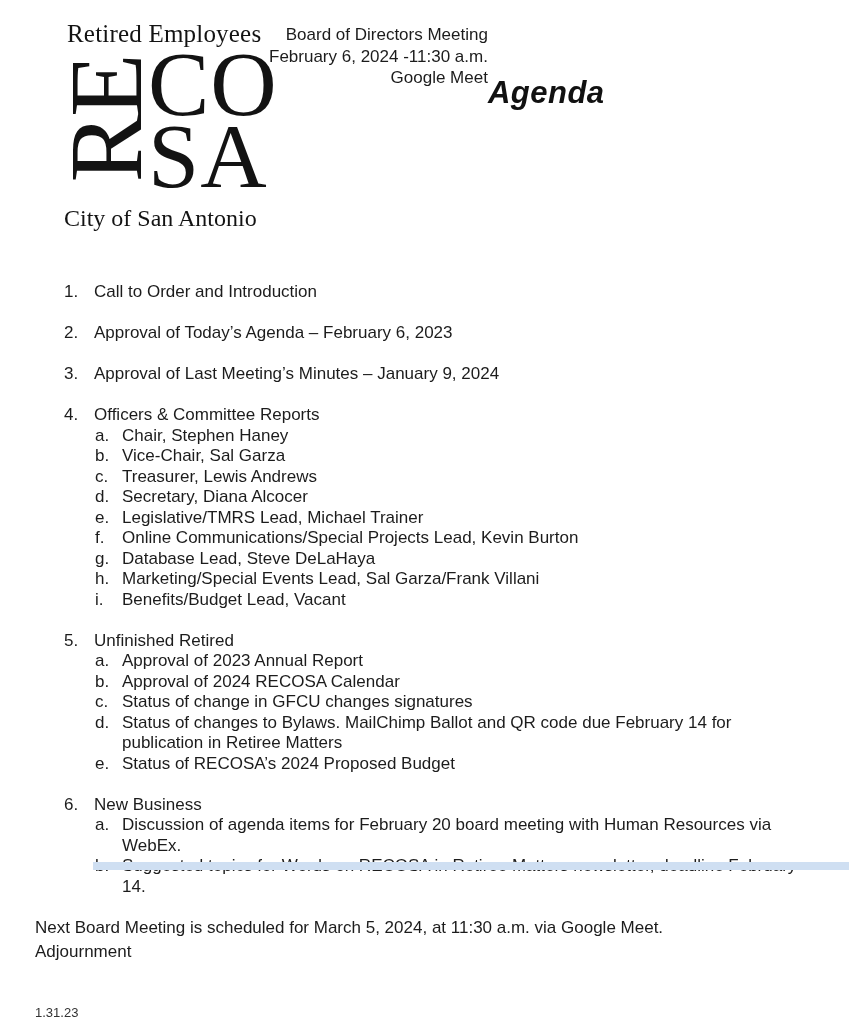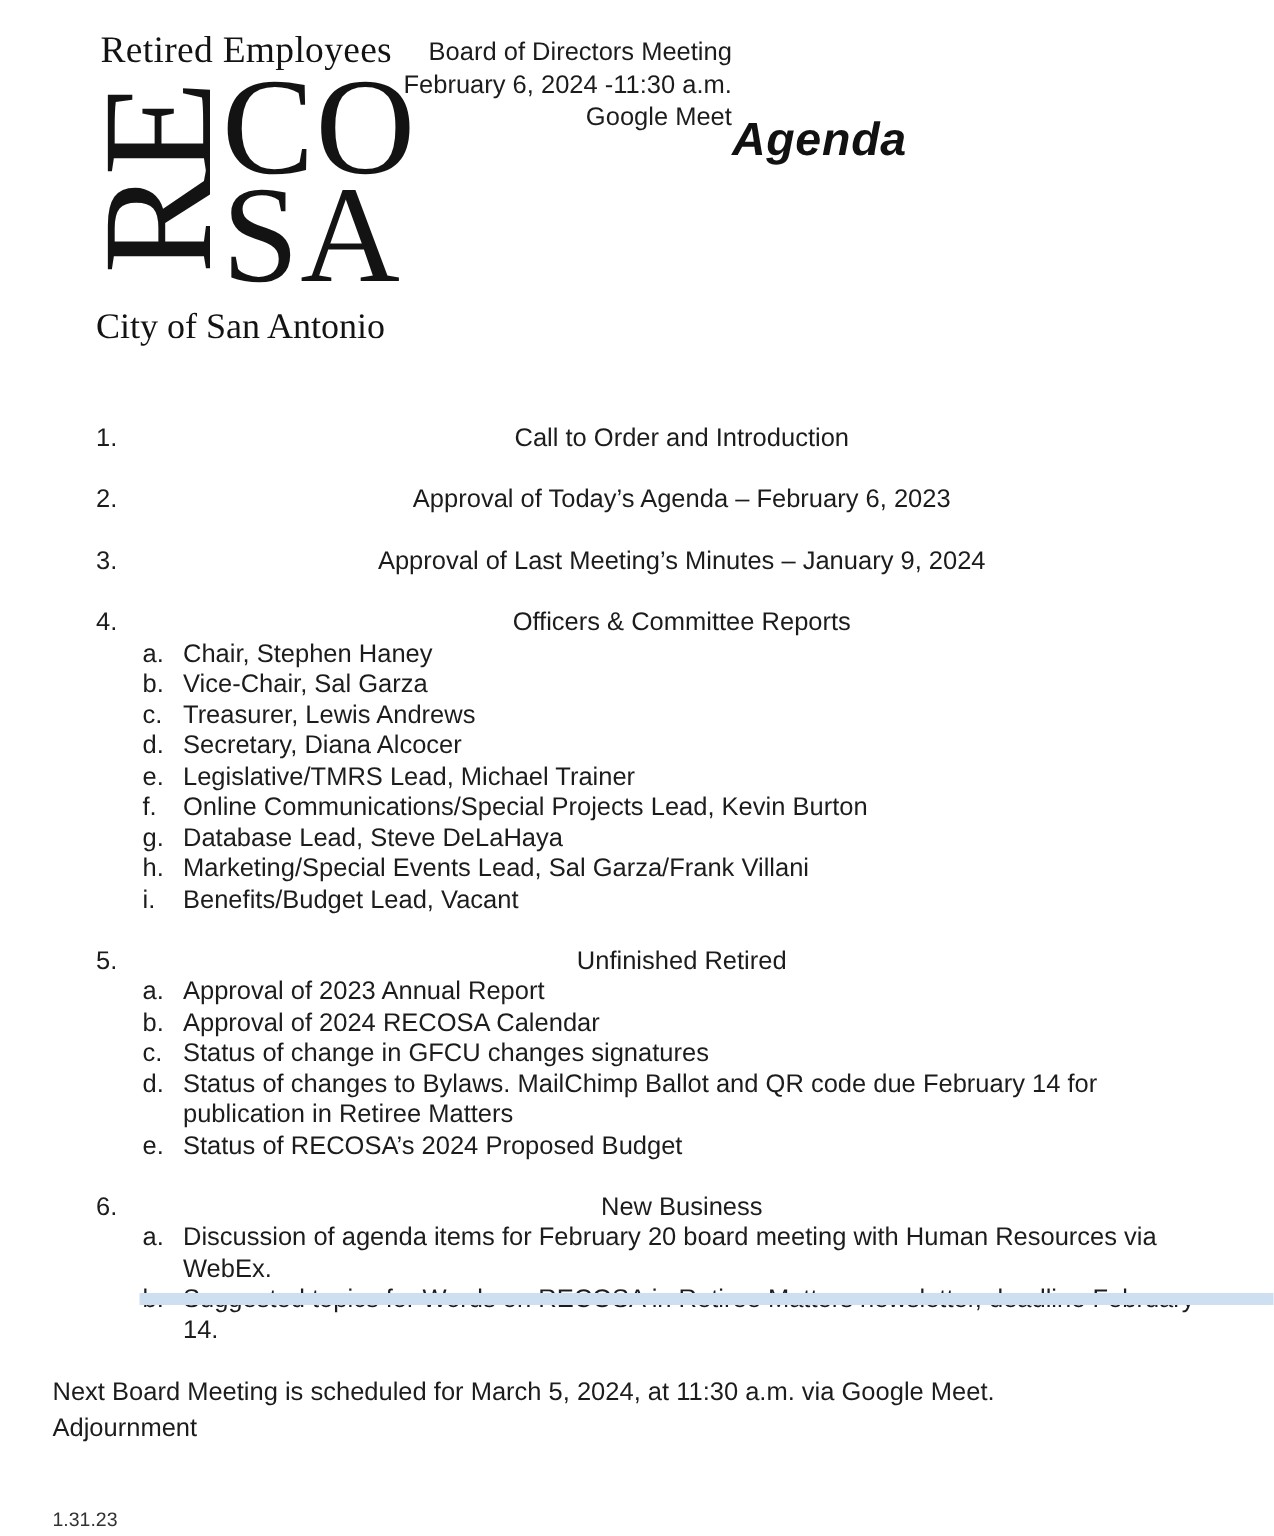--- a/index.html
+++ b/index.html
@@ -30,21 +30,21 @@
   .doc-title{
     text-align:center;margin-top:55px;
     font-size:31px;font-weight:bold;font-style:italic;letter-spacing:.5px;color:#111;
   }
 
   
   .list{margin-top:51px;padding:0 34px 0 64px;font-size:17px;line-height:20.5px;}
   .group{margin-bottom:20.5px;}
   .item-row{display:flex;}
   .item-num{flex:0 0 30px;}
-  .item-text{flex:1 1 auto;text-align:center;}
+  .item-text{flex:1 1 auto;}
   .sub-row{display:flex;padding-left:31px;}
   .sub-letter{flex:0 0 27px;}
   .sub-text{flex:1 1 auto;}
 
   
   .footer{padding:0 34px 0 35px;font-size:17px;line-height:20.5px;}
   .next-meeting{margin-top:0;}
   .adjournment{margin-top:4px;}
   .version{margin-top:40px;font-size:13px;color:#333;}
 

